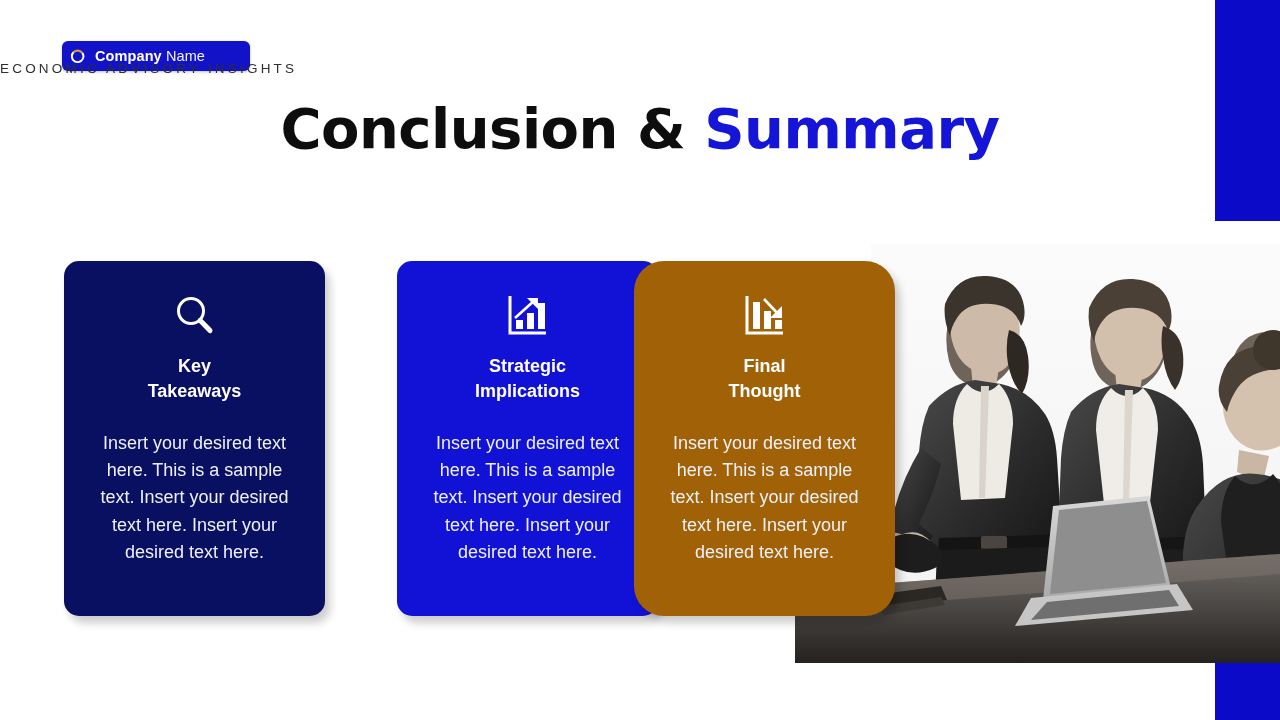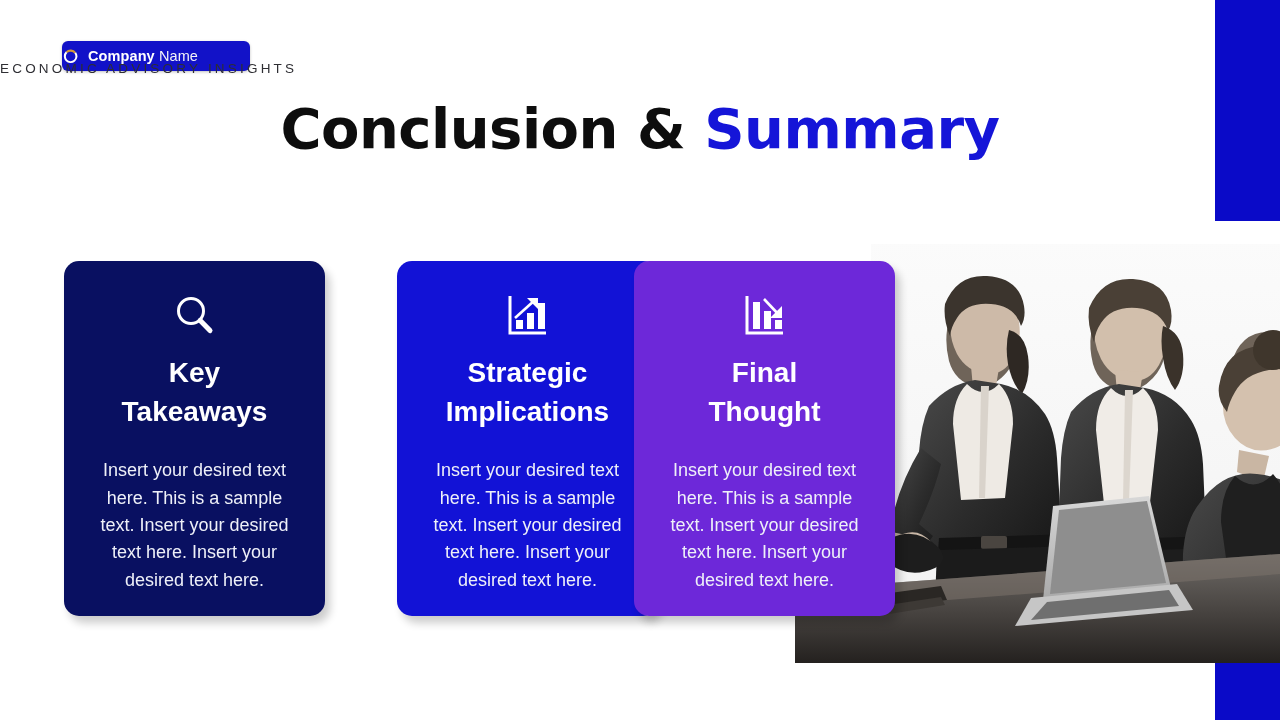--- a/index.html
+++ b/index.html
@@ -40,21 +40,21 @@
   .brand-badge {
     position: absolute;
     left: 62px;
     top: 41px;
     width: 188px;
     height: 30px;
     background: #1212c8;
     border-radius: 6px;
     display: flex;
     align-items: center;
-    padding-left: 0;
+    padding-left: 7px;
     box-sizing: border-box;
     box-shadow: 0 1px 3px rgba(0,0,0,0.25);
   }
   .brand-mark {
     width: 17px;
     height: 17px;
     margin-right: 9px;
     flex: none;
     display: block;
   }
@@ -124,33 +124,33 @@
     width: 261px;
     height: 355px;
     border-radius: 15px;
     box-sizing: border-box;
     padding: 31px 18px 0 18px;
     box-shadow: 5px 7px 9px rgba(0,0,0,0.20);
     text-align: center;
   }
   .card-1 { left: 0px;   background: #091061; }
   .card-2 { left: 285px; background: #1212d6; margin-left: 48px; }
-  .card-3 { left: 570px; background: #6d28d9; }
+  .card-3 { left: 570px; background: #a16207; border-radius: 30px; }
 
   .card-icon {
     height: 46px;
     display: flex;
     align-items: center;
     justify-content: center;
     margin-bottom: 16px;
   }
   .card-icon svg { display: block; }
 
   .card-title {
-    font-size: 28px;
+    font-size: 18px;
     font-weight: bold;
     color: #ffffff;
     line-height: 1.38;
     white-space: pre-line;
     margin-bottom: 26px;
   }
   .card-body {
     font-size: 18px;
     color: #eef0f8;
     line-height: 1.52;

